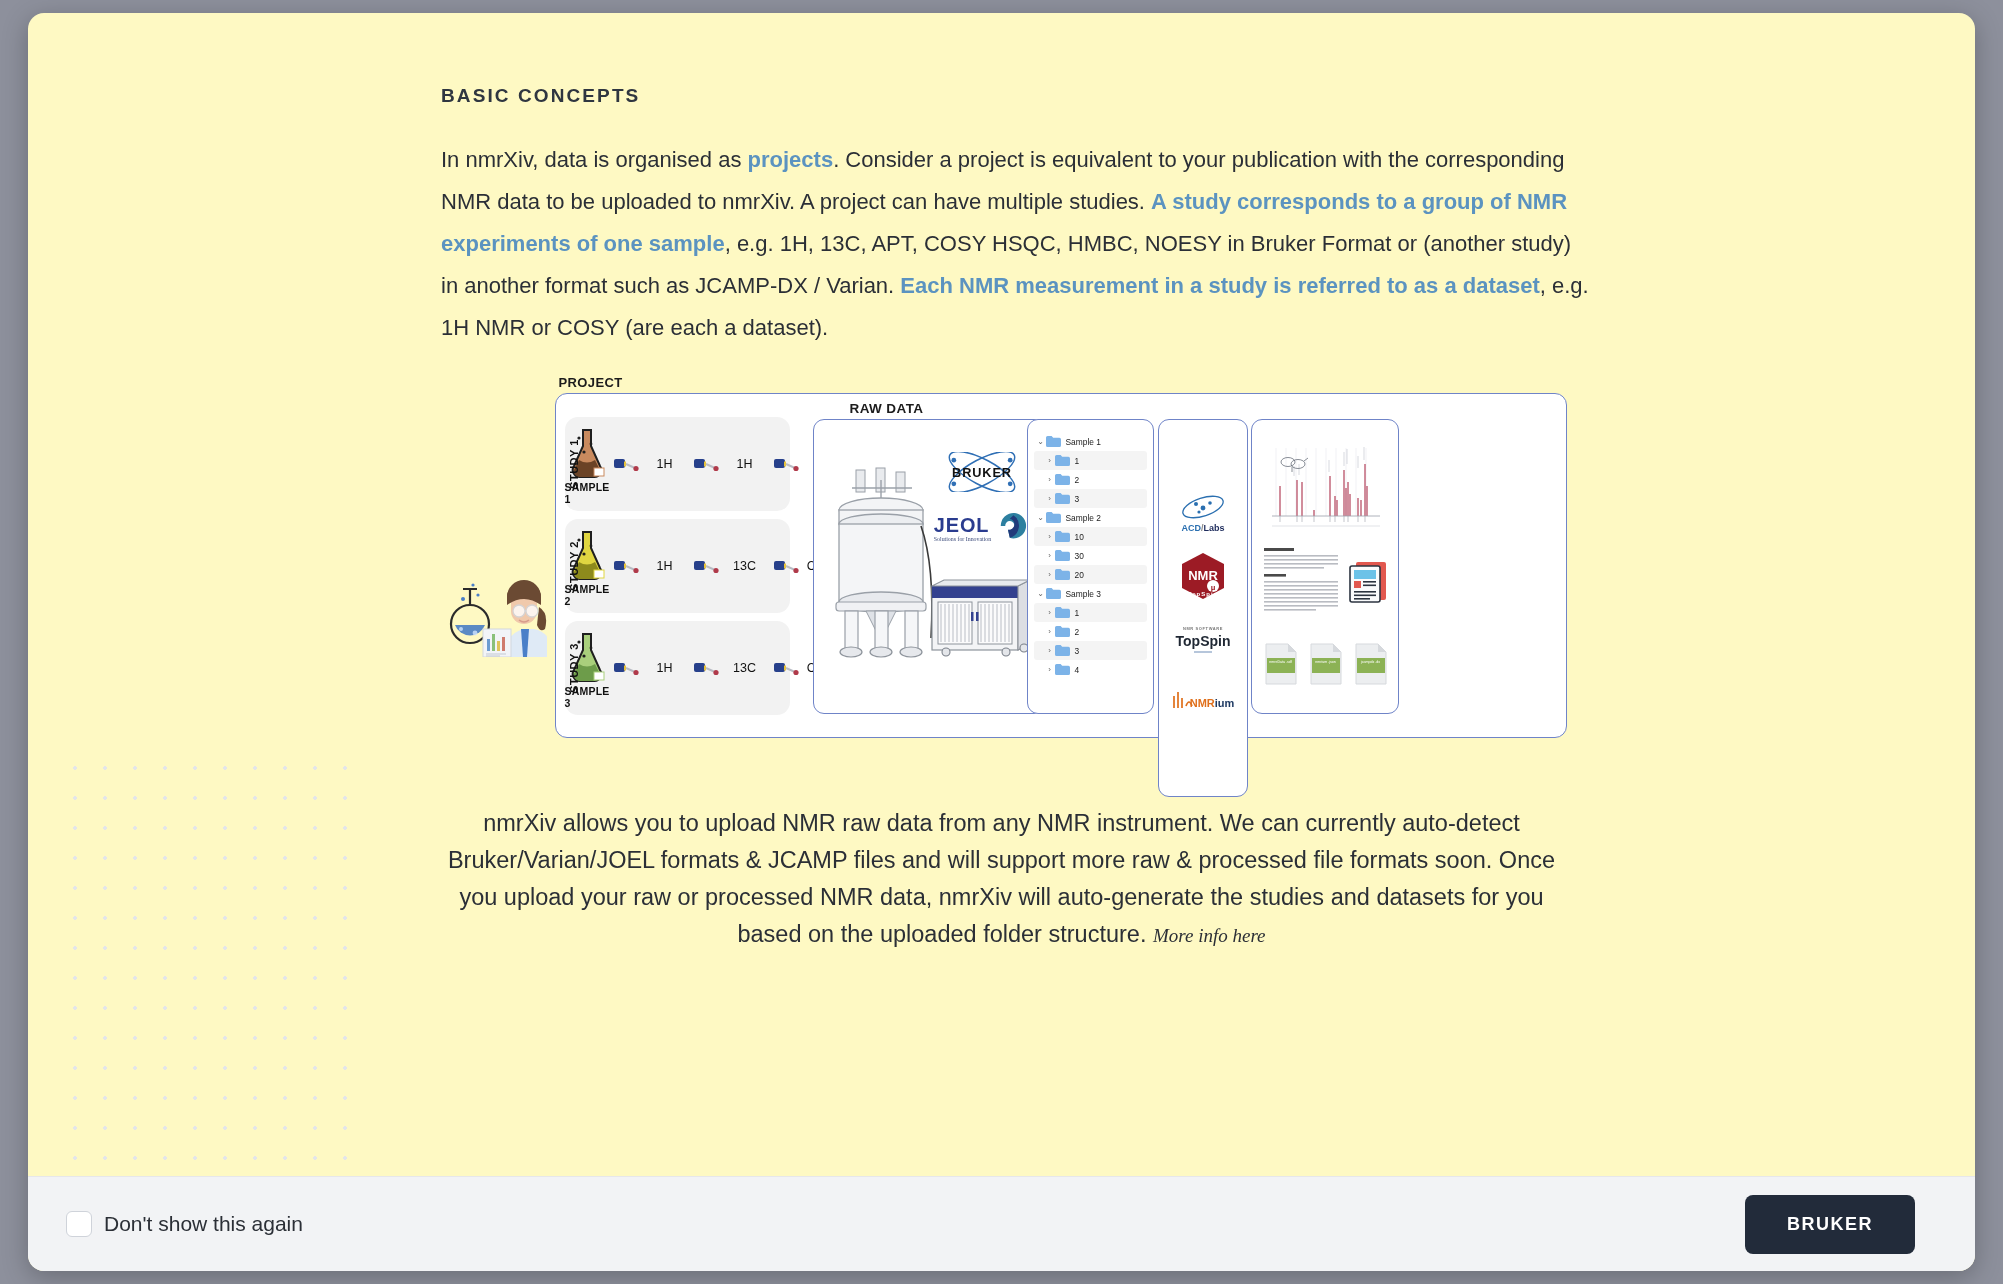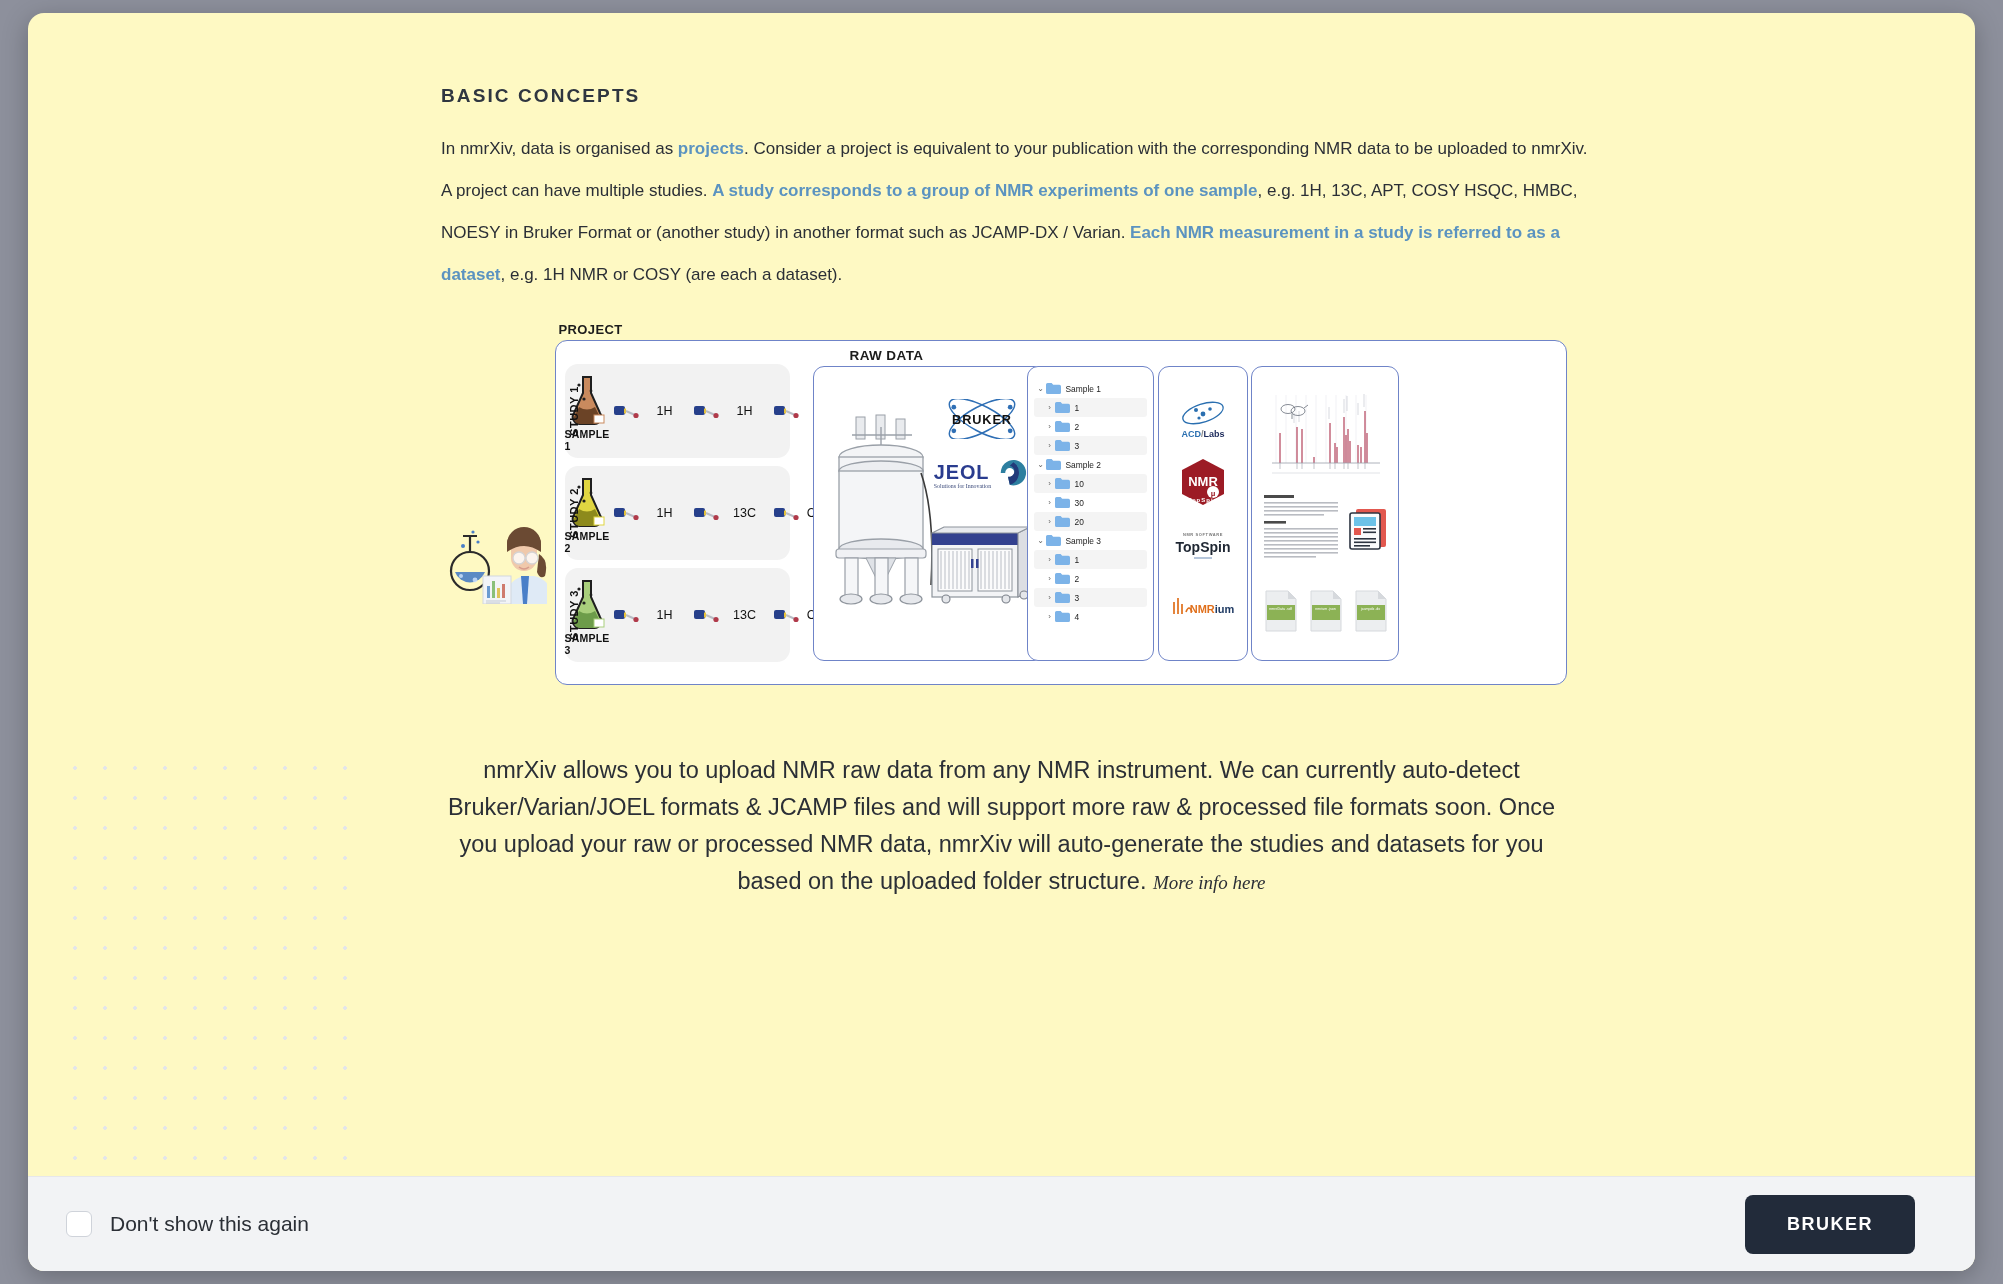--- a/index.html
+++ b/index.html
@@ -40,23 +40,23 @@
 
   .eyebrow {
     margin-left: 413px;
     font-size: 19px; font-weight: 700;
     letter-spacing: 2.1px;
     color: #2f3640;
     text-transform: uppercase;
   }
 
   .intro {
-    margin: 21px 0 0 413px;
+    margin: 32px 0 0 413px;
     width: 1150px;
-    font-size: 17px;
+    font-size: 22px;
     line-height: 42px;
     color: #2b2f36;
     font-weight: 400;
   }
   .intro .lnk { color: #5b93c0; font-weight: 600; }
 
   
   .diagram-wrap {
     position: relative;
     margin: 26px auto 0 auto;
@@ -109,21 +109,21 @@
 
   
   .panel {
     position: absolute;
     border: 1.4px solid #6f84c8;
     border-radius: 11px;
     background: #fff;
   }
   .panel-instrument { left: 376px; top: 44px; width: 232px; height: 295px; }
   .panel-tree       { left: 590px; top: 44px; width: 127px; height: 295px; }
-  .panel-software   { left: 721px; top: 44px; width: 90px;  height: 295px; }
+  .panel-software   { left: 721px; top: 44px; width: 90px;  height: 378px; }
   .panel-output     { left: 814px; top: 44px; width: 148px; height: 295px; }
 
   .logos-instr { position: absolute; left: 118px; top: 32px; width: 105px; }
   .logo-bruker { height: 40px; margin-bottom: 12px; }
   .logo-jeol { height: 38px; }
 
   .magnet { position: absolute; left: 8px; top: 46px; width: 120px; height: 200px; }
   .cabinet { position: absolute; left: 112px; top: 152px; width: 110px; height: 90px; }
 
   
@@ -166,21 +166,21 @@
   }
 
   
   .footer {
     height: 95px; flex: none;
     background: #f2f3f5;
     border-top: 1px solid #e6e7ea;
     display: flex; align-items: center; justify-content: space-between;
     padding: 0 60px 0 38px;
   }
-  .check-wrap { display: flex; align-items: center; gap: 18px; }
+  .check-wrap { display: flex; align-items: center; gap: 12px; }
   .checkbox {
     width: 26px; height: 26px; border: 1.5px solid #cfd3da;
     border-radius: 6px; background: #fff;
   }
   .check-label { font-size: 21px; color: #2b2f36; }
   .proceed-btn {
     background: #222b3a; color: #fff;
     font-size: 18px; font-weight: 700; letter-spacing: 1.5px;
     border: none; border-radius: 8px;
     padding: 19px 42px; cursor: pointer;

